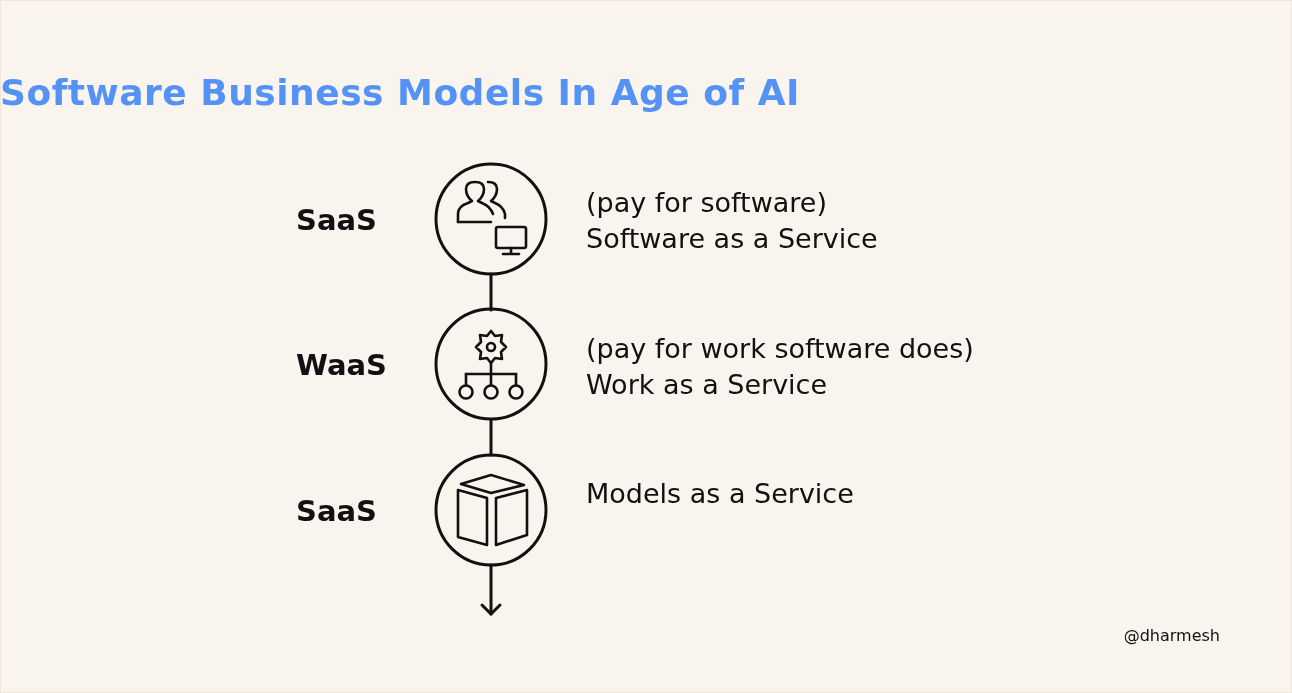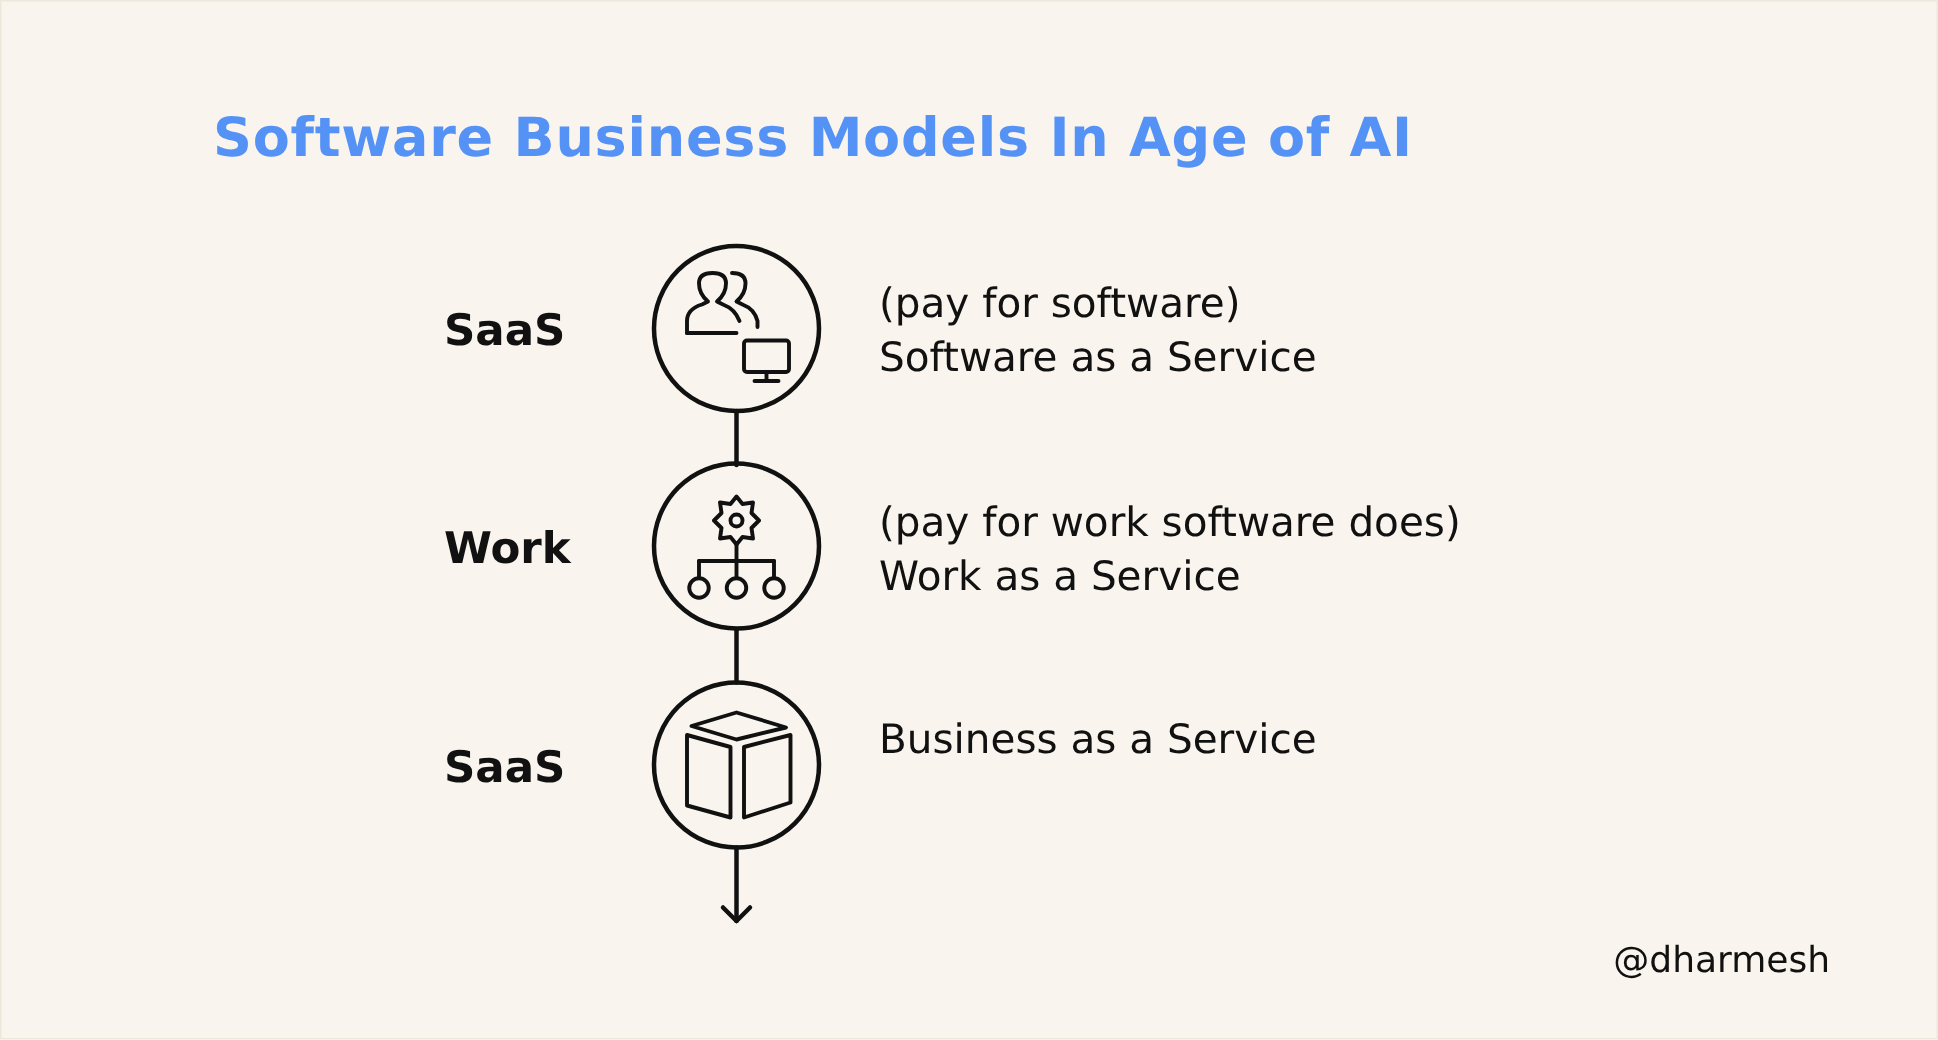--- a/index.html
+++ b/index.html
@@ -2,28 +2,28 @@
 <html><head>
 <meta charset="utf-8">
 <style>
   html, body { margin:0; padding:0; }
   body {
     width:1292px; height:693px; background:#F9F5EE; position:relative; overflow:hidden;
     font-family: "DejaVu Sans", sans-serif; color:#111;
   }
   .frame { position:absolute; inset:0; border:1px solid #eee8dc; box-sizing:border-box; }
   .title {
-    position:absolute; left:0; width:1084px; top:72px; text-align:center;
+    position:absolute; left:0; width:1084px; top:72px; 
     font-size:36px; font-weight:bold; letter-spacing:0.5px;
   }
   .label {
     position:absolute; font-weight:bold; font-size:29px; width:120px; left:296px;
   }
   .desc { position:absolute; left:586px; font-size:27px; line-height:36px; white-space:nowrap; }
-  .handle { position:absolute; right:72px; top:626px; font-size:24px; }
+  .handle { position:absolute; right:72px; top:626px; font-size:16px; }
   svg.diagram { position:absolute; left:0; top:0; }
 </style>
 </head>
 <body>
 
 <div class="frame"></div>
 
 <div class="title" style="color:#5592F6">Software Business Models In Age of AI</div>
 
 <svg class="diagram" width="1292" height="693">
@@ -61,28 +61,28 @@
   </g>
 
   <g fill="none" stroke="#111" stroke-width="2.6" stroke-linecap="round" stroke-linejoin="round">
     <path d="M461,484 L491,475 L524,485 L491,493 Z"></path>
     <path d="M458,490 L487,498 L487,545 L458,537 Z"></path>
     <path d="M496,498 L527,490 L527,535 L496,545 Z"></path>
   </g>
 </svg>
 
 <div class="label" style="top:203px">SaaS</div>
-<div class="label" style="top:348px">Work</div>
+<div class="label" style="top:348px">WaaS</div>
 <div class="label" style="top:494px">SaaS</div>
 
 <div class="desc" style="top:185px">
   <div>(pay for software)</div>
   <div>Software as a Service</div>
 </div>
 <div class="desc" style="top:331px">
   <div>(pay for work software does)</div>
   <div>Work as a Service</div>
 </div>
 <div class="desc" style="top:476px">
-  <div>Business as a Service</div>
+  <div>Models as a Service</div>
 </div>
 
 <div class="handle">@dharmesh</div>
 
 </body></html>

